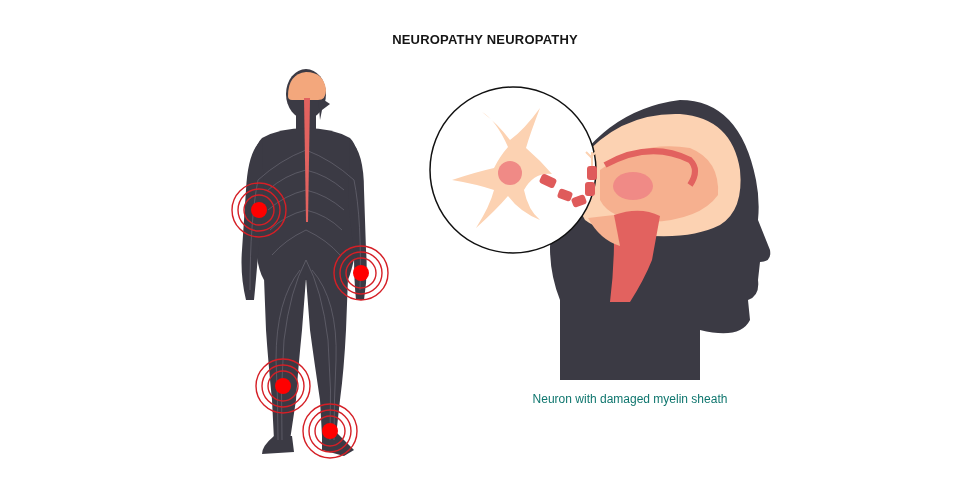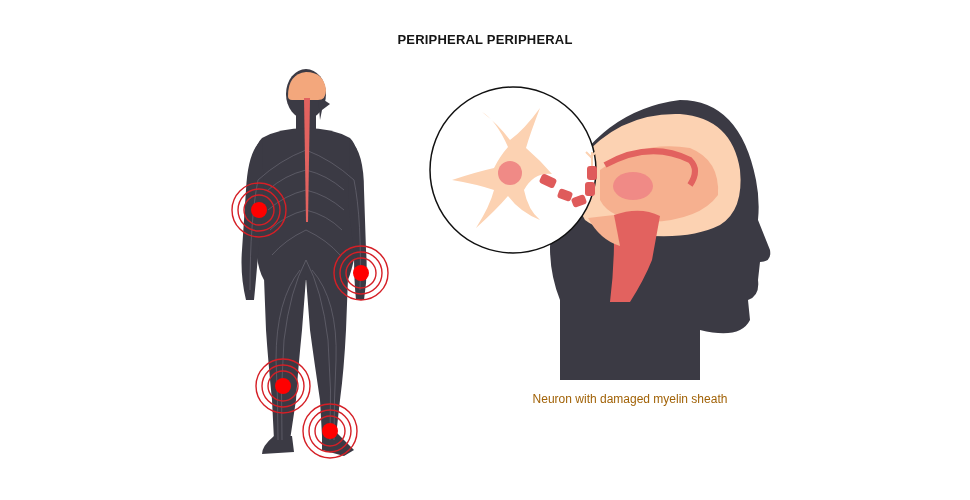--- a/index.html
+++ b/index.html
@@ -1,24 +1,24 @@
 <!DOCTYPE html>
 <html><head>
 <meta charset="utf-8">
 <style>
   html, body { margin: 0; padding: 0; background: #ffffff; }
   body { width: 970px; height: 500px; position: relative; overflow: hidden; font-family: "Liberation Sans", sans-serif; }
   .title { position: absolute; left: 0; top: 32px; width: 970px; text-align: center; font-weight: 700; font-size: 13px; color: #151515; letter-spacing: 0.2px; }
-  .caption { position: absolute; left: 520px; top: 392px; width: 220px; text-align: center; font-size: 12px; color: #a16207; }
+  .caption { position: absolute; left: 520px; top: 392px; width: 220px; text-align: center; font-size: 12px; color: #0f766e; }
   svg { position: absolute; left: 0; top: 0; }
 </style>
 </head>
 <body>
 
-<div class="title">PERIPHERAL PERIPHERAL</div>
+<div class="title">NEUROPATHY NEUROPATHY</div>
 
 <svg width="970" height="500" viewBox="0 0 970 500">
 
   <g>
 
     <ellipse cx="306" cy="94" rx="20" ry="25" fill="#3b3a44"></ellipse>
     <path d="M318 96 L330 104 L322 110 L320 120 Z" fill="#3b3a44"></path>
 
     <rect x="296" y="110" width="20" height="22" fill="#3b3a44"></rect>
 

